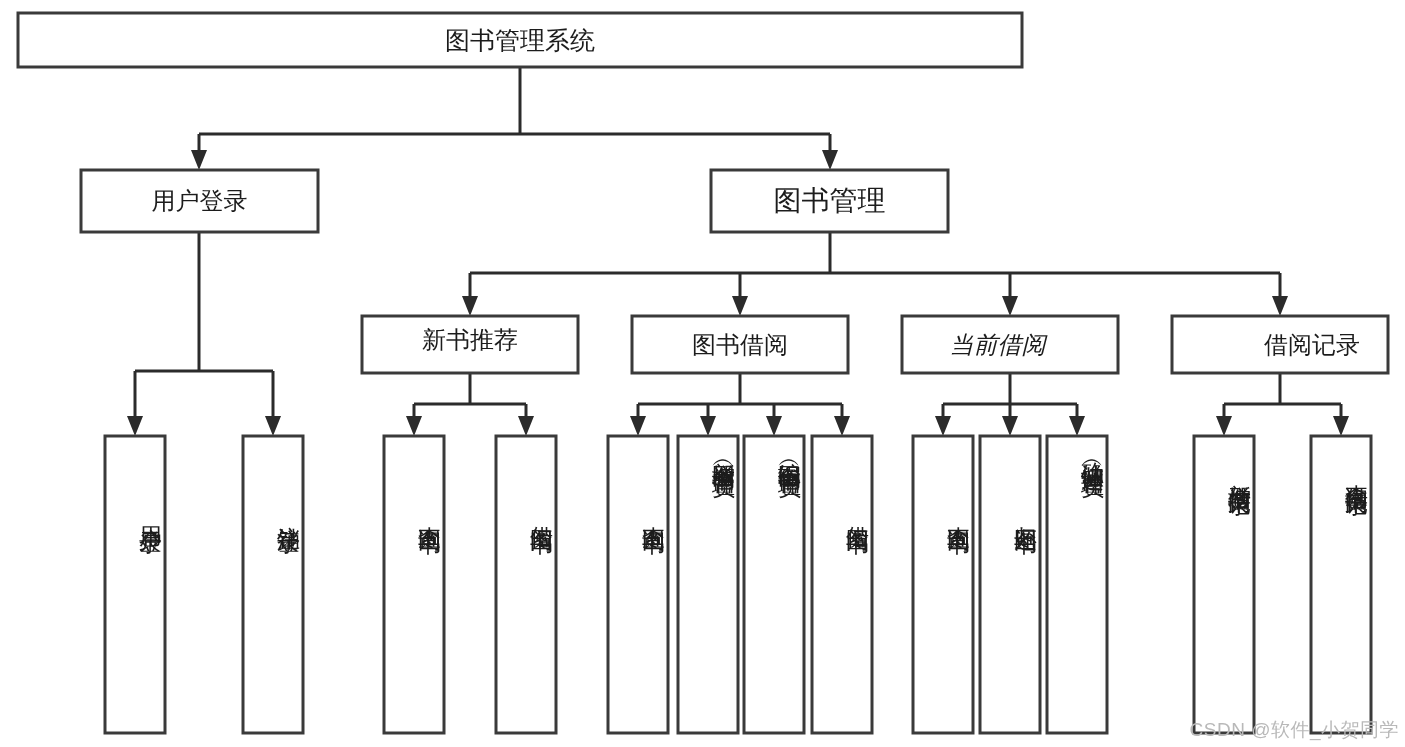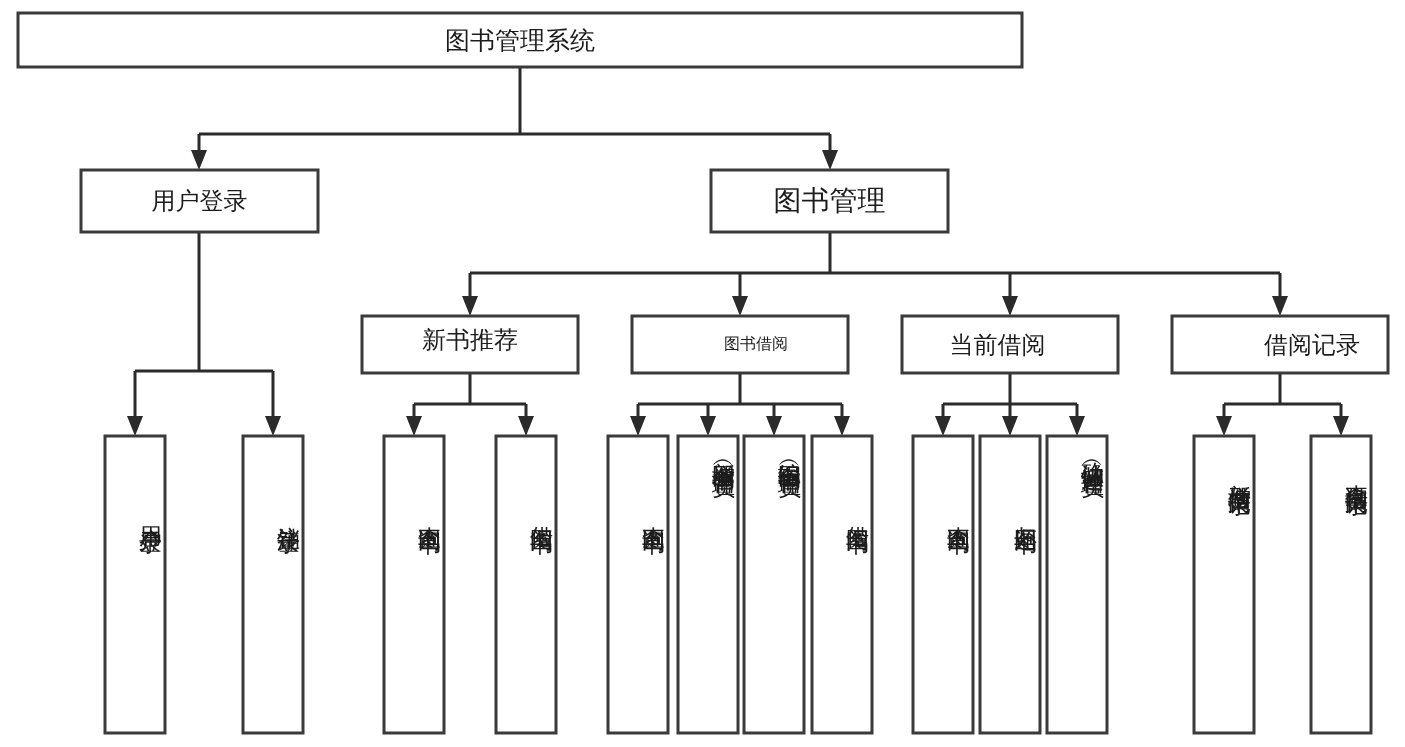--- a/index.html
+++ b/index.html
@@ -159,25 +159,25 @@
   </div>
 
   <div class="htext" style="left:711px;top:170px;width:237px;height:62px;font-size:28px;">
     <span>图书管理</span>
   </div>
 
   <div class="htext" style="left:362px;top:316px;width:216px;height:48px;font-size:24px;">
     <span>新书推荐</span>
   </div>
 
-  <div class="htext" style="left:648px;top:316px;width:216px;height:57px;font-size:16px;">
+  <div class="htext" style="left:632px;top:316px;width:216px;height:57px;font-size:24px;">
     <span>图书借阅</span>
   </div>
 
-  <div class="htext" style="left:902px;top:316px;width:191px;height:57px;font-size:24px;">
+  <div class="htext" style="left:902px;top:316px;width:191px;height:57px;font-size:24px;font-style:italic;">
     <span>当前借阅</span>
   </div>
 
   <div class="htext" style="left:1172px;top:316px;width:216px;height:57px;font-size:24px;margin-left:32px;">
     <span>借阅记录</span>
   </div>
 
   <div class="leaf-text" style="left:110px;top:508px;height:240px;width:52px;">用户登录</div>
 
   <div class="leaf-text" style="left:248px;top:508px;height:240px;width:52px;">注销登录</div>
@@ -197,14 +197,15 @@
   <div class="leaf-text" style="left:918px;top:508px;height:240px;width:52px;">查询图书</div>
 
   <div class="leaf-text" style="left:985px;top:508px;height:240px;width:52px;">归还图书</div>
 
   <div class="leaf-text" style="left:1052px;top:444px;height:300px;width:52px;">确认归还（管理员）</div>
 
   <div class="leaf-text" style="left:1199px;top:466px;height:280px;width:52px;">新增借阅记录</div>
 
   <div class="leaf-text" style="left:1316px;top:466px;height:280px;width:52px;">查询借阅记录</div>
 
+  <div class="watermark">CSDN @软件_小贺同学</div>
 
 </div>
 
 </body></html>

